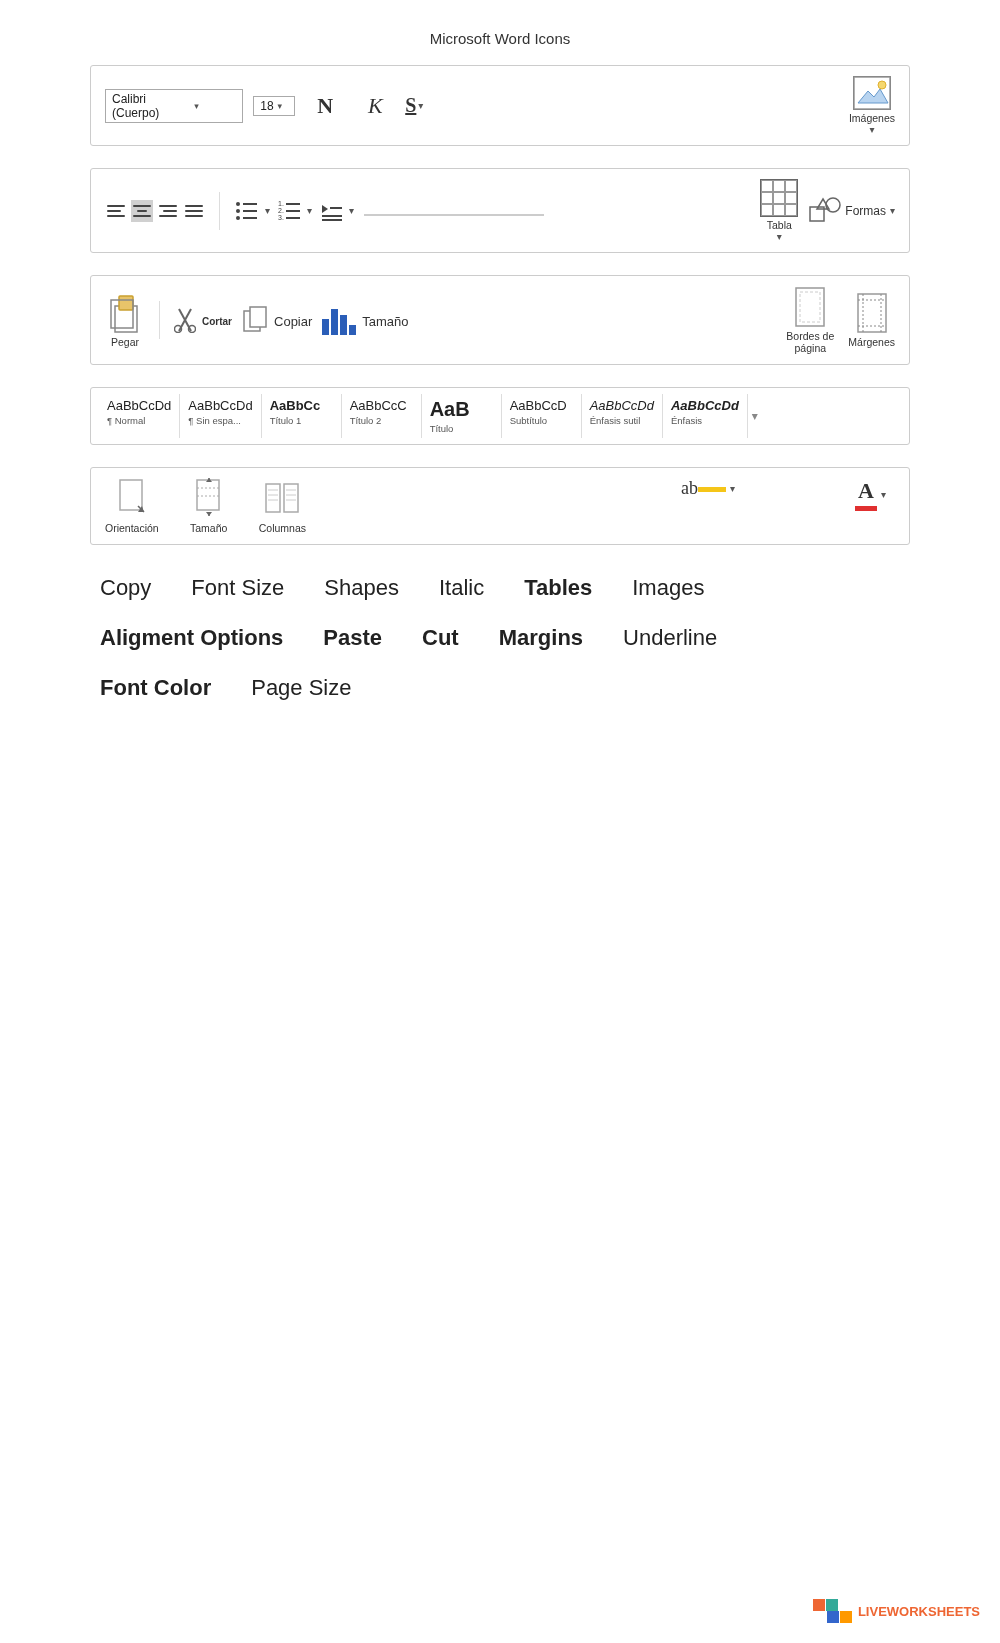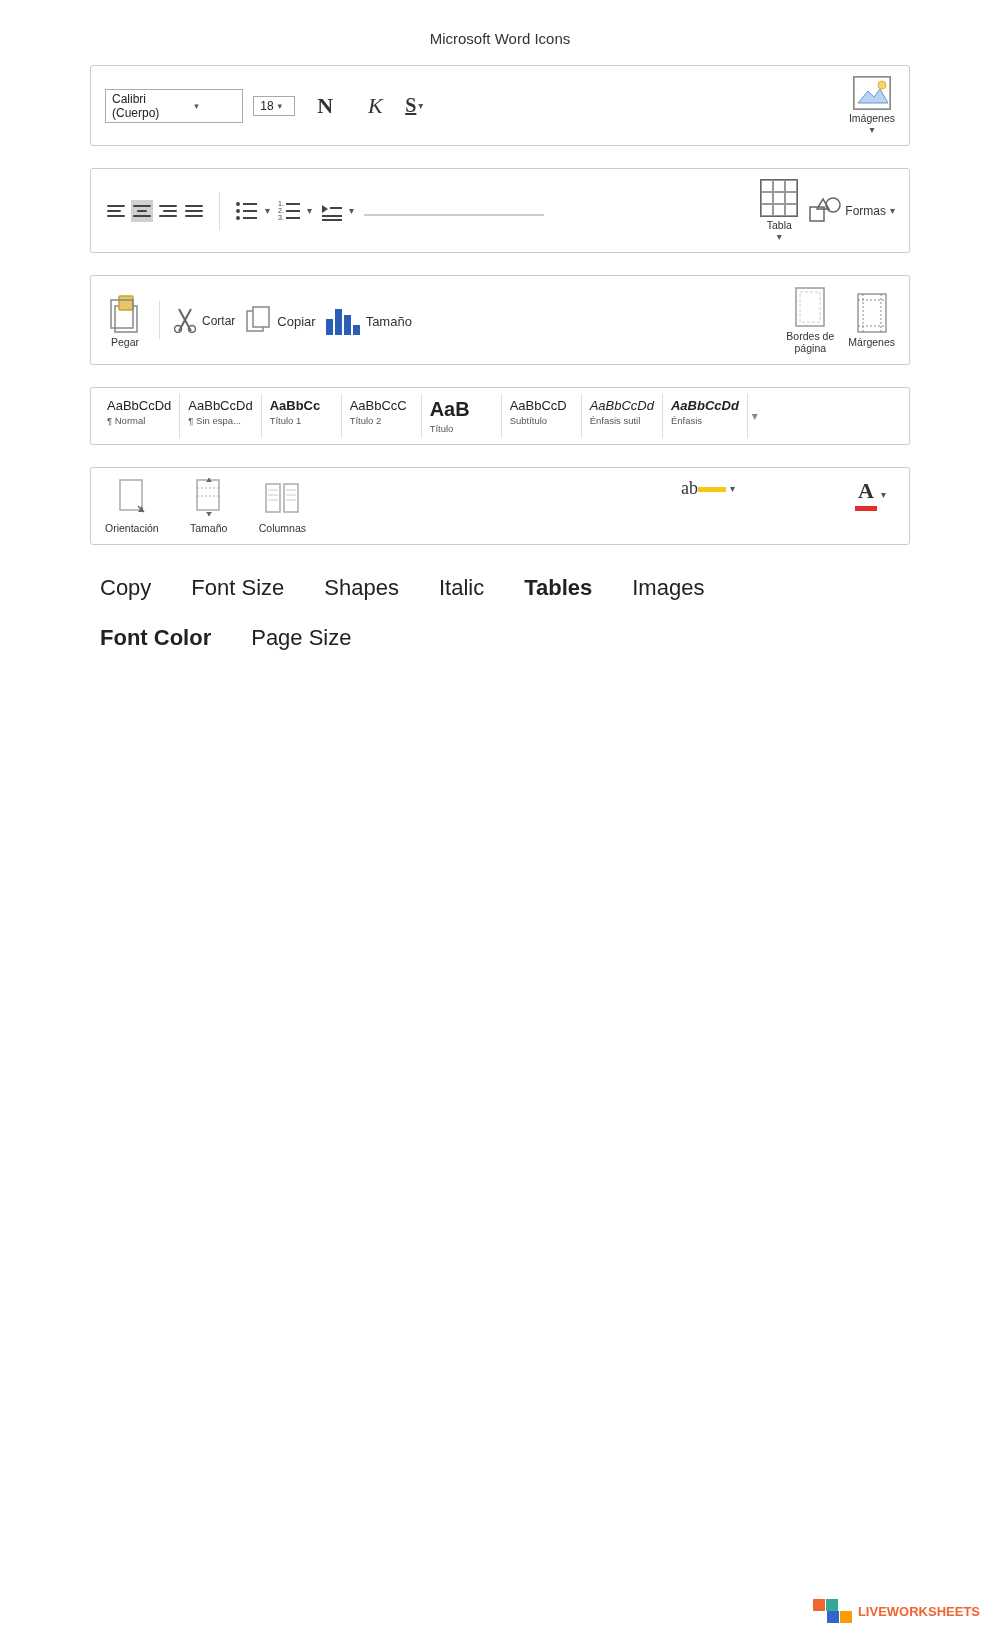--- a/index.html
+++ b/index.html
@@ -479,21 +479,21 @@
 
       <div class="separator"></div>
 
       <div class="tb-item" style="flex-direction:row;gap:6px;align-items:center;">
         <svg width="22" height="26" viewBox="0 0 22 26">
           <line x1="5" y1="2" x2="17" y2="24" stroke="#666" stroke-width="2"></line>
           <line x1="17" y1="2" x2="5" y2="24" stroke="#666" stroke-width="2"></line>
           <circle cx="4" cy="22" r="3.5" fill="none" stroke="#666" stroke-width="1.5"></circle>
           <circle cx="18" cy="22" r="3.5" fill="none" stroke="#666" stroke-width="1.5"></circle>
         </svg>
-        <span class="tb-label" style="font-size:12px;">Cortar</span>
+        <span class="tb-label" style="font-size:10px;font-weight:bold;">Cortar</span>
       </div>
 
       <div class="tb-item" style="flex-direction:row;gap:6px;align-items:center;">
         <svg width="26" height="30" viewBox="0 0 26 30">
           <rect x="2" y="6" width="16" height="20" fill="none" stroke="#888" stroke-width="1.5"></rect>
           <rect x="8" y="2" width="16" height="20" fill="#fff" stroke="#888" stroke-width="1.5"></rect>
         </svg>
         <span class="tb-label" style="font-size:13px;">Copiar</span>
       </div>
 
@@ -639,20 +639,27 @@
 
     <div class="label-row">
       <span class="label-item">Copy</span>
       <span class="label-item">Font Size</span>
       <span class="label-item">Shapes</span>
       <span class="label-item">Italic</span>
       <span class="label-item bold">Tables</span>
       <span class="label-item">Images</span>
     </div>
 
+    <div class="label-row">
+      <span class="label-item bold">Aligment Options</span>
+      <span class="label-item bold">Paste</span>
+      <span class="label-item bold">Cut</span>
+      <span class="label-item bold">Margins</span>
+      <span class="label-item">Underline</span>
+    </div>
 
 
 
     <div class="label-row">
       <span class="label-item bold">Font Color</span>
       <span class="label-item">Page Size</span>
     </div>
   </div>
 </div>
 

